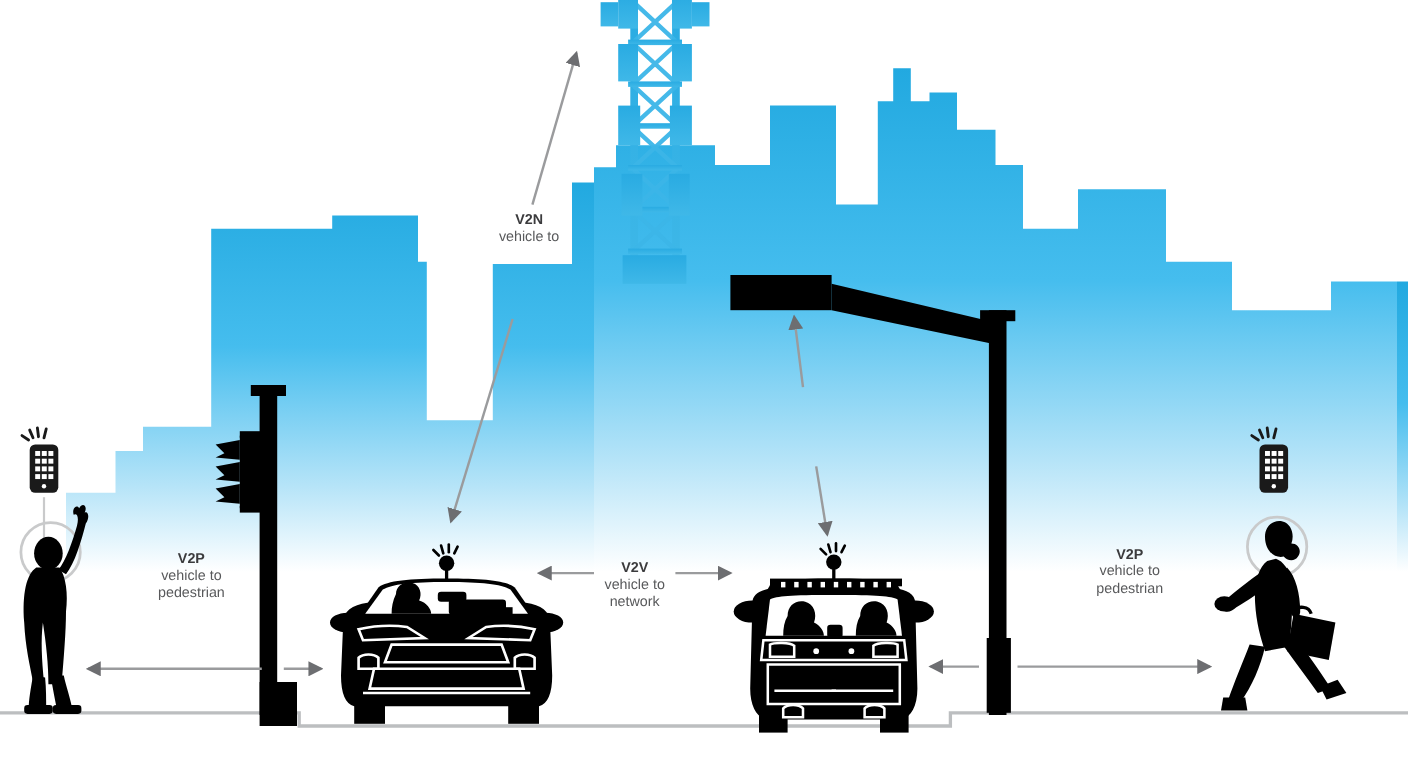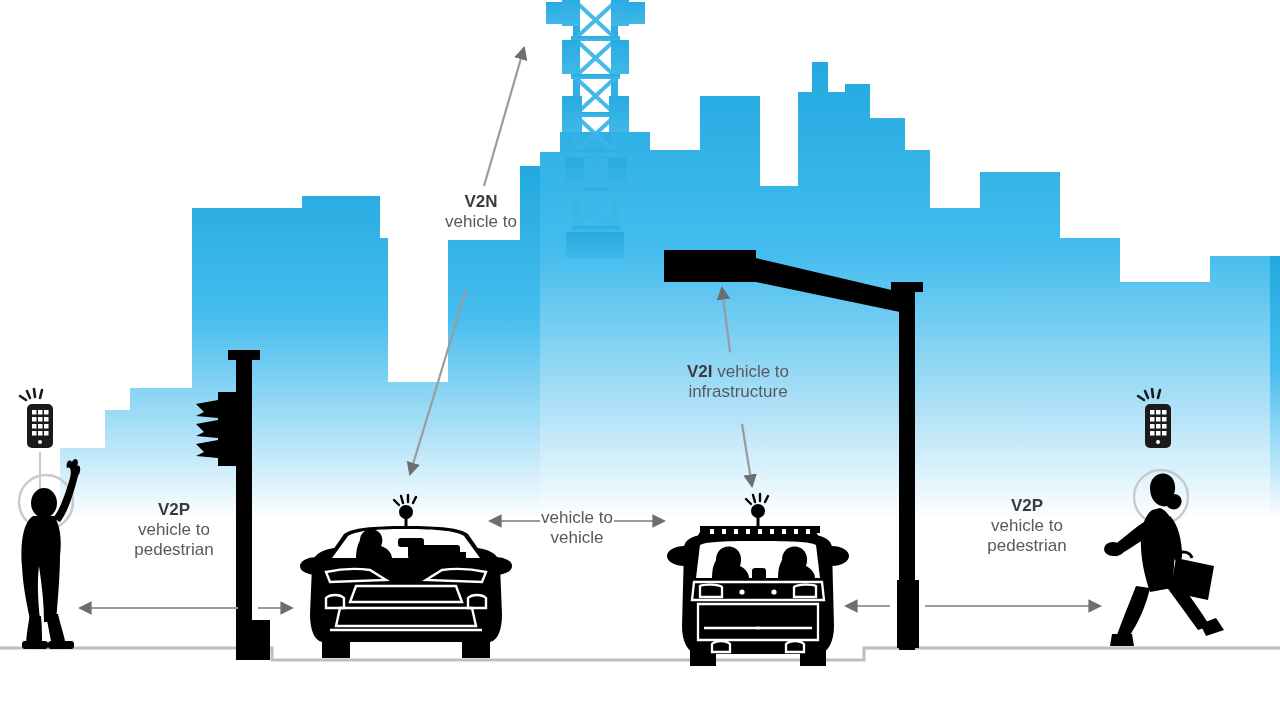--- a/index.html
+++ b/index.html
@@ -1,21 +1,21 @@
 <!DOCTYPE html>
 <html><head>
 <meta charset="utf-8">
 <style>
   html,body{margin:0;padding:0;background:#fff;}
   body{width:1280px;height:708px;overflow:hidden;
        font-family:"Liberation Sans","DejaVu Sans",sans-serif;}
   #stage{position:relative;width:1280px;height:708px;background:#ffffff;overflow:hidden;}
   #scene{position:absolute;inset:0;}
   .lbl{position:absolute;color:#58595b;text-align:center;line-height:1.18;
-       font-size:17px;font-family:"Liberation Sans","DejaVu Sans",sans-serif;
+       font-size:13px;font-family:"Liberation Sans","DejaVu Sans",sans-serif;
        white-space:nowrap;}
   .lbl .code{font-weight:bold;color:#3b3b3d;}
   .lbl .ln{display:block;}
 </style>
 </head>
 <body>
 
 <div id="stage">
 
   <svg id="scene" viewBox="0 0 1280 708" width="1280" height="708" xmlns="http://www.w3.org/2000/svg">
@@ -371,28 +371,25 @@
       <line x1="890" y1="606" x2="846" y2="606" marker-end="url(#ah)"></line>
       <line x1="925" y1="606" x2="1100" y2="606" marker-end="url(#ah)"></line>
     </g>
   </svg>
 
   <div class="lbl" style="left:386px; top:192px; width:190px;">
     <span class="ln code">V2N</span>
     <span class="ln">vehicle to</span>
   </div>
 
-  <div class="lbl inline" style="left:628px; top:362px; width:220px;">
-    <span class="code">V2I</span><span>&nbsp;</span><span>vehicle to</span>
-    <span class="ln">infrastructure</span>
-  </div>
 
   <div class="lbl" style="left:487px; top:508px; width:180px;">
+    <span class="ln code">V2V</span>
     <span class="ln">vehicle to</span>
-    <span class="ln">vehicle</span>
+    <span class="ln">network</span>
   </div>
 
   <div class="lbl" style="left:78px; top:500px; width:192px;">
     <span class="ln code">V2P</span>
     <span class="ln">vehicle to</span>
     <span class="ln">pedestrian</span>
   </div>
 
   <div class="lbl" style="left:932px; top:496px; width:190px;">
     <span class="ln code">V2P</span>

